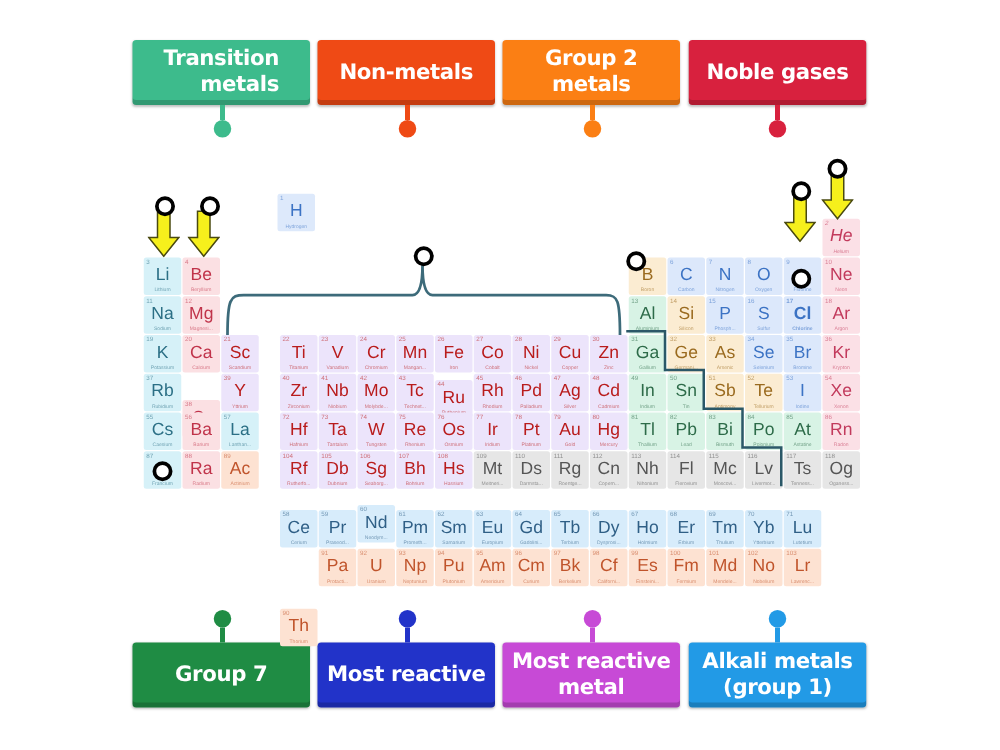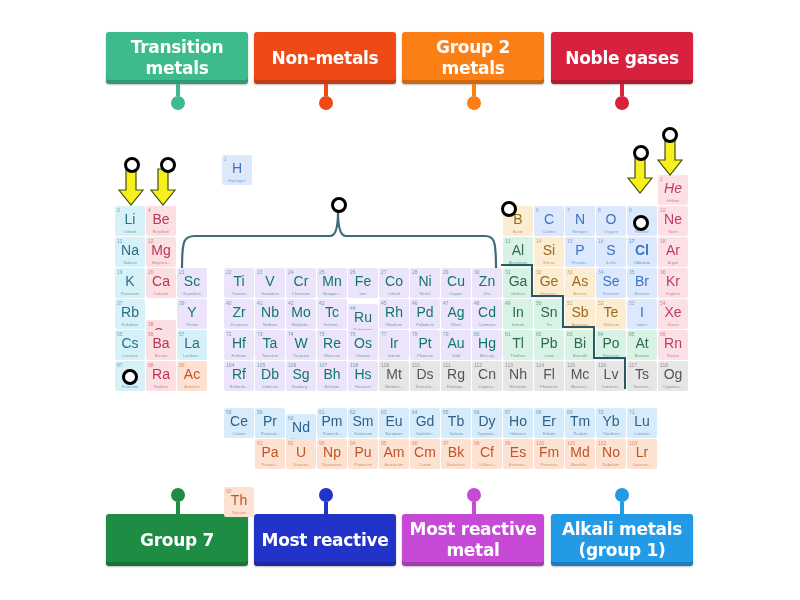--- a/index.html
+++ b/index.html
@@ -7,38 +7,38 @@
   .label{position:absolute;width:142px;height:52px;border-radius:3px;color:#fff;font-weight:bold;font-size:17px;line-height:21px;display:flex;align-items:center;justify-content:center;text-align:center;box-shadow:inset 0 -4px 0 rgba(0,0,0,0.18), 0 1px 2px rgba(0,0,0,0.25);cursor:pointer;font-family:"DejaVu Sans",sans-serif;letter-spacing:-0.3px;}
   .label span{display:block;}
   .stem{position:absolute;width:4px;}
   .dot{position:absolute;width:14px;height:14px;border-radius:50%;}
   .cell{position:absolute;width:30px;height:30px;box-sizing:border-box;border-radius:2px;font-family:"Liberation Sans",sans-serif;}
   .cell .num{position:absolute;left:2px;top:1px;font-size:5px;opacity:0.6;}
   .cell .sym{position:absolute;left:0;right:0;top:6px;text-align:center;font-size:14px;line-height:15px;}
   .cell .nm{position:absolute;left:0;right:0;top:23px;text-align:center;font-size:4px;opacity:0.6;white-space:nowrap;overflow:hidden;}
   .cat-alkali{background:#d6f1f8;color:#2b6f85;}
   .cat-alkaline{background:#fbe0e3;color:#c0334a;}
-  .cat-transition{background:#ece4fb;color:#0f766e;}
+  .cat-transition{background:#ece4fb;color:#b91c1c;}
   .cat-post{background:#d8f3e5;color:#2d6b49;}
   .cat-metalloid{background:#fbecd2;color:#9a6a1e;}
   .cat-nonmetal{background:#dce8fb;color:#3c73c4;}
   .cat-halogen{background:#dce8fb;color:#3c73c4;}
   .cat-noble{background:#fbe0e6;color:#c23a5c;}
   .cat-unknown{background:#e6e6e6;color:#555;}
   .cat-lanth{background:#d7ecfb;color:#2f5f86;}
   .cat-actin{background:#fde2d2;color:#c0542b;}
   .cat-hydrogen{background:#dde9fb;color:#3c73c4;}
   .marker{position:absolute;width:10px;height:10px;border:3px solid #000;border-radius:50%;background:#fff;cursor:pointer;}
   .arrow{position:absolute;}
 </style>
 </head>
 <body>
 
 <div id="labels">
-    <div class="label" style="left: 106px; top: 32px; background: rgb(61, 187, 140);">
+    <div class="label" style="left: 106px; top: 32px; background: rgb(61, 187, 140); text-align: right;">
       <div>
         <span>Transition</span>
         <span>metals</span>
       </div>
     </div>
     <div class="stem" style="background: rgb(61, 187, 140); left: 176px; height: 12px; top: 84px;"></div>
     <div class="dot" style="background: rgb(61, 187, 140); left: 171px; top: 96px;"></div>
     <div class="label" style="left: 254px; top: 32px; background: rgb(239, 74, 21);">
       <div>
         <span>Non-metals</span>
@@ -546,21 +546,21 @@
     <div class="cell cat-lanth" style="left: 224px; top: 408px;">
       <div class="num">58</div>
       <div class="sym">Ce</div>
       <div class="nm">Cerium</div>
     </div>
     <div class="cell cat-lanth" style="left: 255px; top: 408px;">
       <div class="num">59</div>
       <div class="sym">Pr</div>
       <div class="nm">Praseod...</div>
     </div>
-    <div class="cell cat-lanth" style="left: 286px; top: 414px;">
+    <div class="cell cat-lanth" style="left: 286px; top: 404px;">
       <div class="num">60</div>
       <div class="sym">Nd</div>
       <div class="nm">Neodym...</div>
     </div>
     <div class="cell cat-lanth" style="left: 317px; top: 408px;">
       <div class="num">61</div>
       <div class="sym">Pm</div>
       <div class="nm">Prometh...</div>
     </div>
     <div class="cell cat-lanth" style="left: 348px; top: 408px;">

